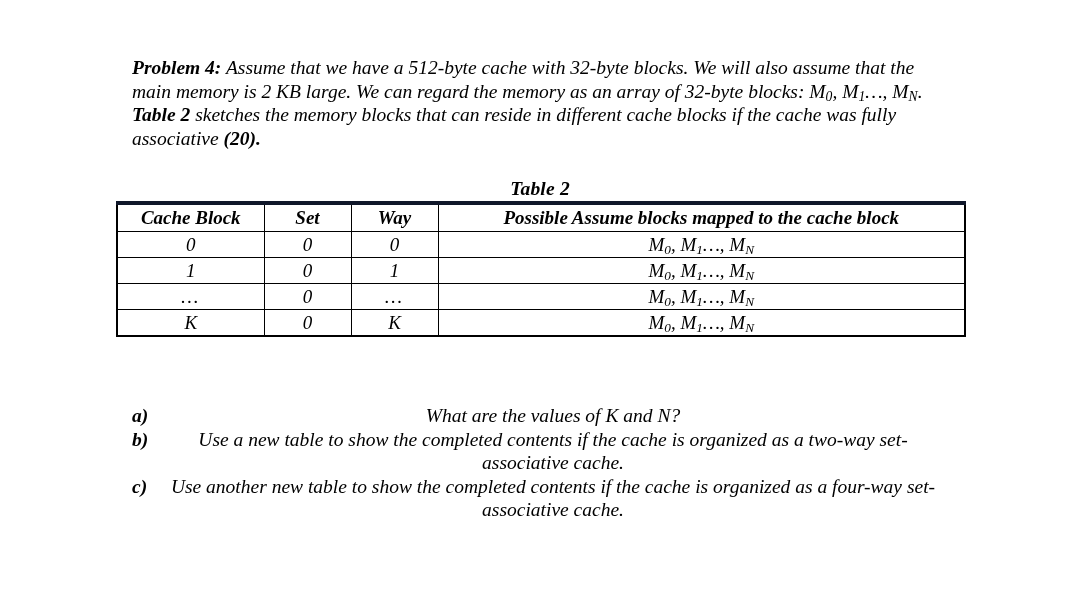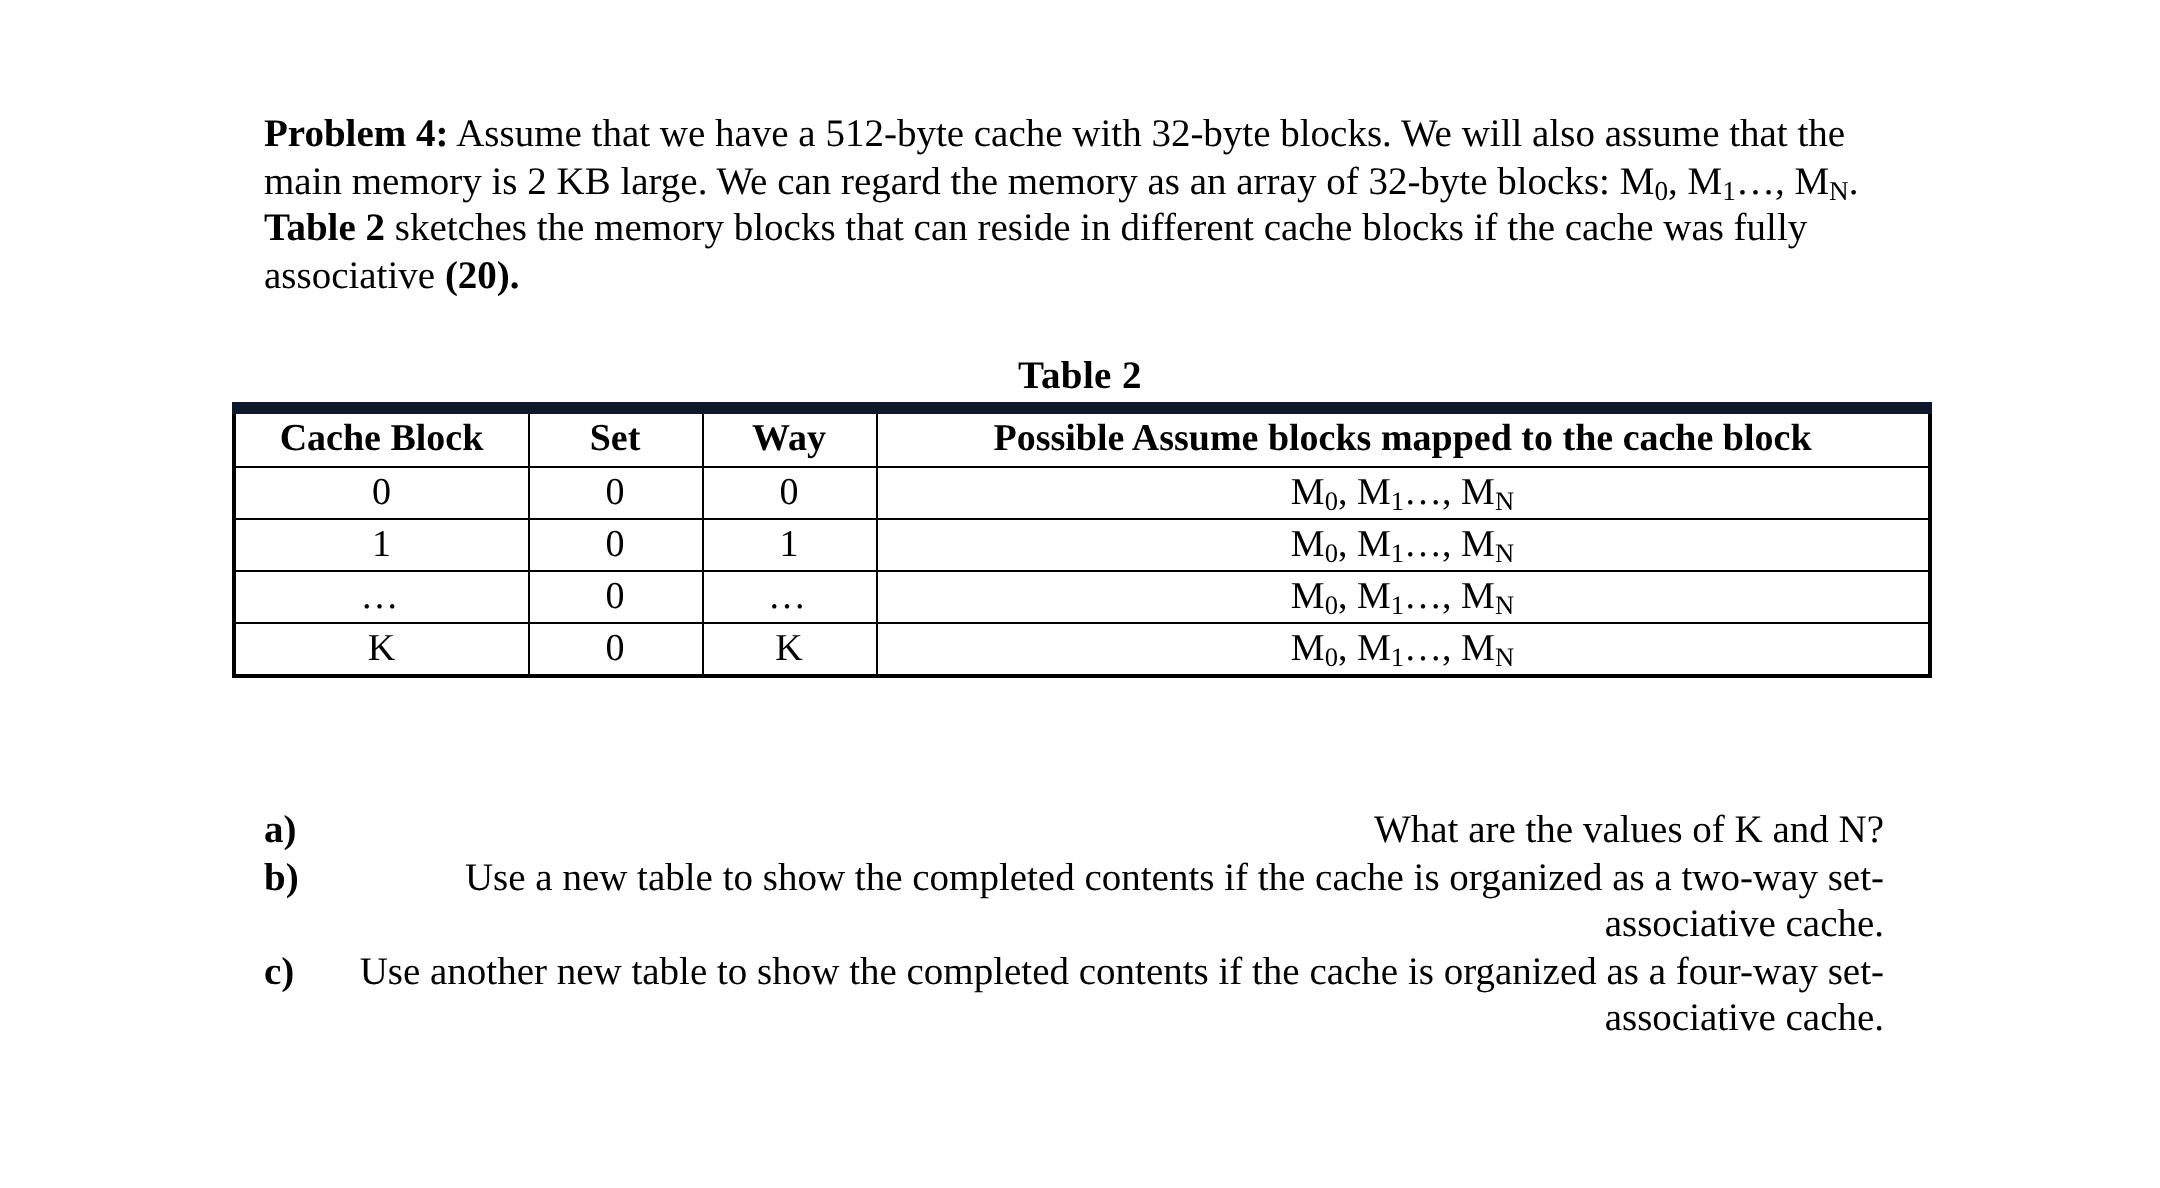--- a/index.html
+++ b/index.html
@@ -14,20 +14,21 @@
     font-family: "Liberation Serif", "DejaVu Serif", serif;
     color: #000000;
     overflow: hidden;
   }
 
   #page {
     position: absolute;
     left: 0; top: 0;
     width: 1080px;
     height: 579px;
+    font-style: italic;
   }
 
   
   .problem-block {
     position: absolute;
     left: 132px;
     top: 56px;
     width: 824px;
     font-size: 19.5px;
     line-height: 23.5px;
@@ -77,21 +78,21 @@
     vertical-align: middle;
     font-weight: normal;
   }
   table.memtable thead th {
     font-weight: bold;
     height: 26px;
   }
   
   table.memtable tr > *:first-child { border-left: 2px solid #000; }
   table.memtable tr > *:last-child  { border-right: 2px solid #000; }
-  table.memtable thead tr > *       { border-top: 6px solid #0f172a; }
+  table.memtable thead tr > *       { border-top: 4px solid #0f172a; }
   table.memtable tbody tr:last-child > * { border-bottom: 2px solid #000; }
 
   .col-cacheblock { width: 147px; }
   .col-set        { width: 87px; }
   .col-way        { width: 87px; }
   .col-possible   { width: 527px; }
 
   .ellipsis-cell {
     letter-spacing: 2px;
     font-size: 17px;
@@ -112,21 +113,21 @@
     margin-bottom: 0px;
   }
   .qmarker {
     font-weight: bold;
     width: 32px;
     flex: 0 0 32px;
     text-align: left;
   }
   .qtext {
     flex: 1 1 auto;
-    text-align: right;
+    text-align: center;
   }
 </style>
 </head>
 <body>
 
 <div id="page">
 
   <div class="problem-block">
     <span class="bold">Problem 4:</span><span> <span>Assume that we have a 512-byte cache with 32-byte blocks. We will also assume</span> <span>that the main memory is 2 KB large. We can regard the memory as an array of 32-byte blocks:</span> </span><span><span>M</span><sub>0</sub><span>, </span><span>M</span><sub>1</sub><span>…, </span><span>M</span><sub>N</sub>. </span><span class="bold">Table 2</span><span> sketches the memory blocks that can reside in different cache blocks if the cache was fully associative </span><span class="bold">(20).</span>
   </div>

